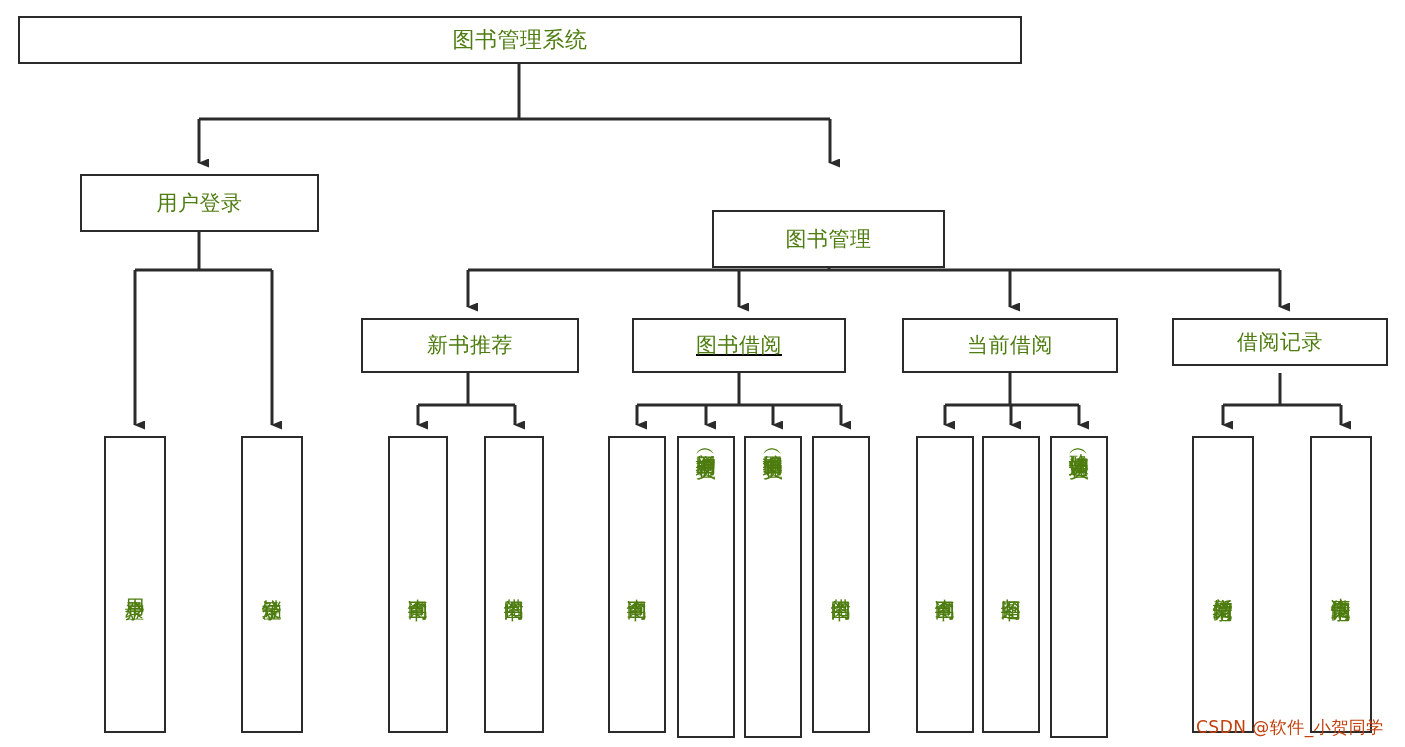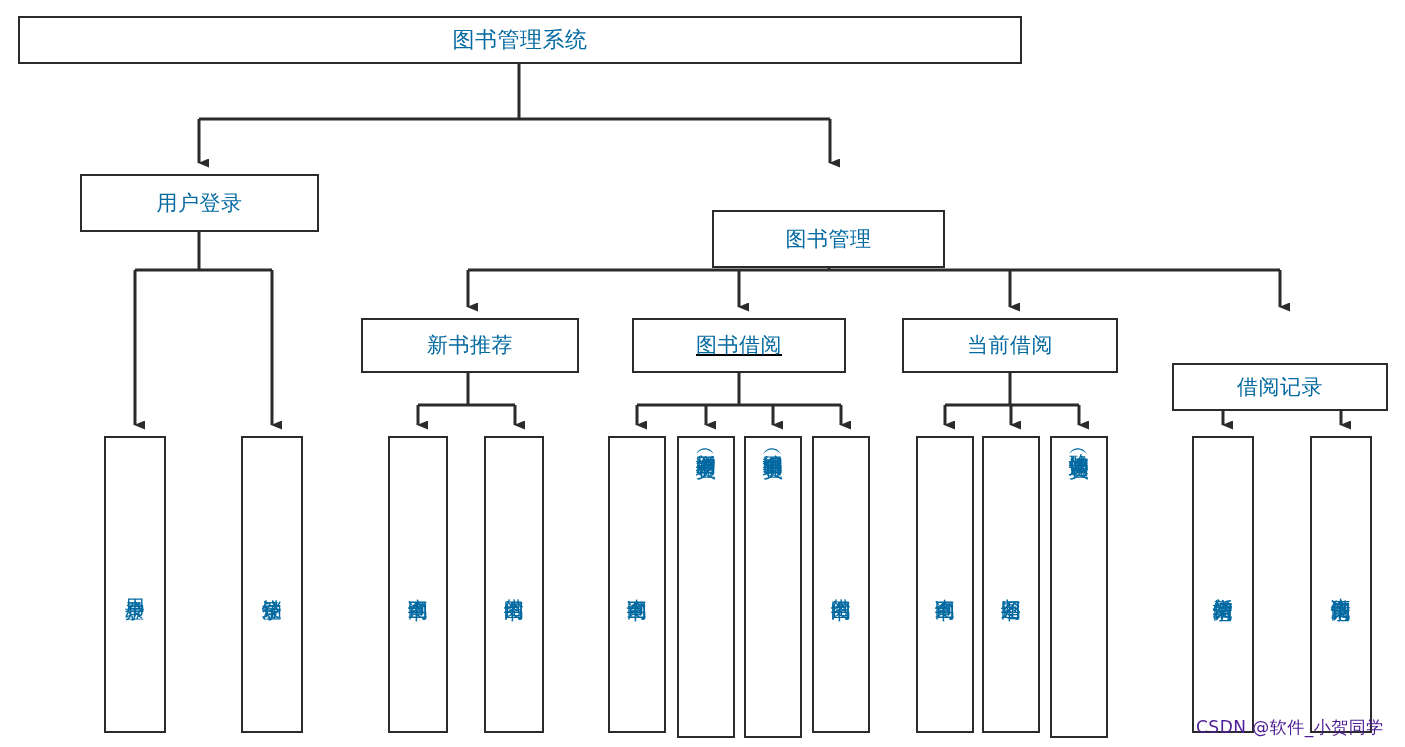--- a/index.html
+++ b/index.html
@@ -29,40 +29,40 @@
     position: absolute;
     box-sizing: border-box;
     background: #ffffff;
     border: 2px solid #2b2b2b;
     display: flex;
     align-items: center;
     justify-content: center;
     overflow: hidden;
   }
   .node-label {
-    color: #0369a1;
+    color: #4d7c0f;
     font-size: 21px;
     line-height: 1.18;
     letter-spacing: 0.5px;
     white-space: nowrap;
     text-align: center;
   }
   .node-box.vertical .node-label {
     writing-mode: vertical-rl;
     text-orientation: upright;
     font-size: 20px;
     line-height: 1.12;
     letter-spacing: 1px;
   }
   .node-box.root .node-label { font-size: 22px; }
   .node-box.level1 .node-label { font-size: 21px; }
   .node-box.level2 .node-label { font-size: 21px; }
   .watermark {
     position: absolute;
-    color: #4c1d95;
+    color: #c2410c;
     font-size: 17px;
     white-space: nowrap;
     letter-spacing: 0.5px;
     pointer-events: none;
   }
 </style>
 </head>
 <body>
 
 <div id="canvas">
@@ -132,21 +132,21 @@
 
   <div class="node-box level2" style="left:361px; top:318px; width:218px; height:55px;">
     <span class="node-label">新书推荐</span>
   </div>
   <div class="node-box level2" style="left:632px; top:318px; width:214px; height:55px;text-decoration:underline;">
     <span class="node-label">图书借阅</span>
   </div>
   <div class="node-box level2" style="left:902px; top:318px; width:216px; height:55px;">
     <span class="node-label">当前借阅</span>
   </div>
-  <div class="node-box level2" style="left:1172px; top:318px; width:216px; height:48px;margin-top:45px;">
+  <div class="node-box level2" style="left:1172px; top:318px; width:216px; height:48px;">
     <span class="node-label">借阅记录</span>
   </div>
 
   <div class="node-box vertical" style="left:104px; top:436px; width:62px; height:297px;">
     <span class="node-label">用户登录</span>
   </div>
   <div class="node-box vertical" style="left:241px; top:436px; width:62px; height:297px;">
     <span class="node-label">注销登录</span>
   </div>
   <div class="node-box vertical" style="left:388px; top:436px; width:60px; height:297px;">

